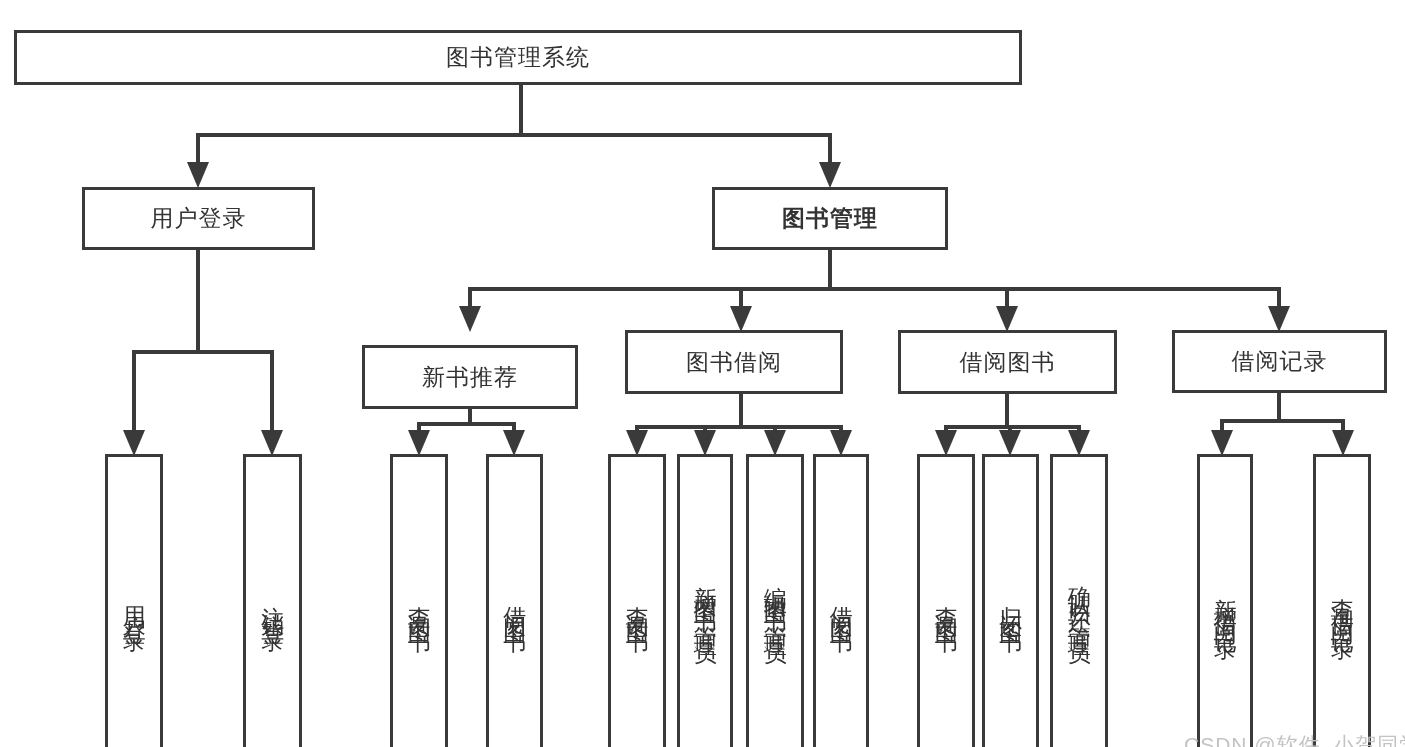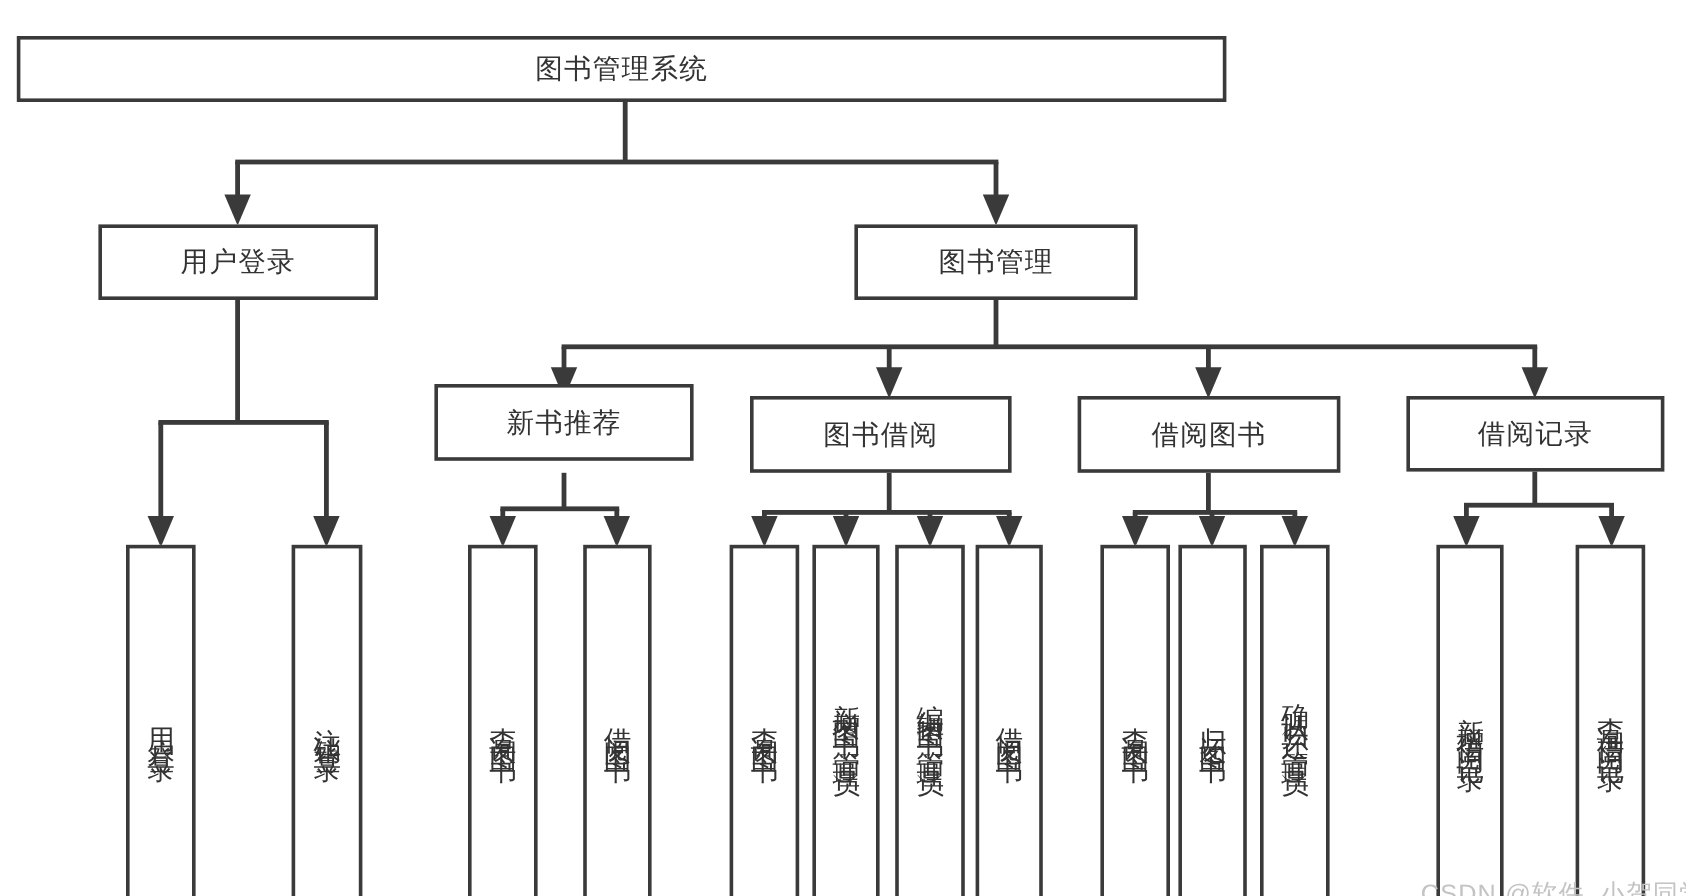--- a/index.html
+++ b/index.html
@@ -58,23 +58,23 @@
   }
 </style>
 </head>
 <body>
 
 <div id="canvas" style="--line: #3a3a3a; --text: #333333; --bg: #ffffff; --wm: #c3c3c3;">
 
   <div class="hnode" style="left:14px;top:13px;width:1008px;height:55px;">图书管理系统</div>
 
   <div class="hnode" style="left:82px;top:170px;width:233px;height:63px;">用户登录</div>
-  <div class="hnode" style="left:712px;top:170px;width:236px;height:63px;">图书管理</div>
+  <div class="hnode" style="left:712px;top:170px;width:236px;height:63px;font-weight:bold;">图书管理</div>
 
-  <div class="hnode" style="left:362px;top:303px;width:216px;height:64px;">新书推荐</div>
+  <div class="hnode" style="left:362px;top:328px;width:216px;height:64px;">新书推荐</div>
   <div class="hnode" style="left:625px;top:313px;width:218px;height:64px;">图书借阅</div>
   <div class="hnode" style="left:898px;top:313px;width:219px;height:64px;">借阅图书</div>
   <div class="hnode" style="left:1172px;top:313px;width:215px;height:63px;">借阅记录</div>
 
   <div class="vnode" style="left:105px;top:437px;width:58px;height:300px;">用户登录</div>
   <div class="vnode" style="left:243px;top:437px;width:59px;height:300px;">注销登录</div>
 
   <div class="vnode" style="left:390px;top:437px;width:58px;height:300px;">查询图书</div>
   <div class="vnode" style="left:486px;top:437px;width:57px;height:300px;">借阅图书</div>
 

